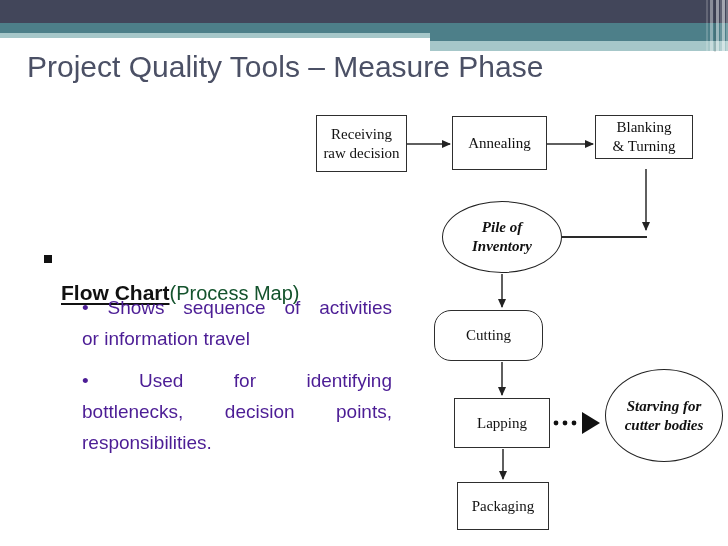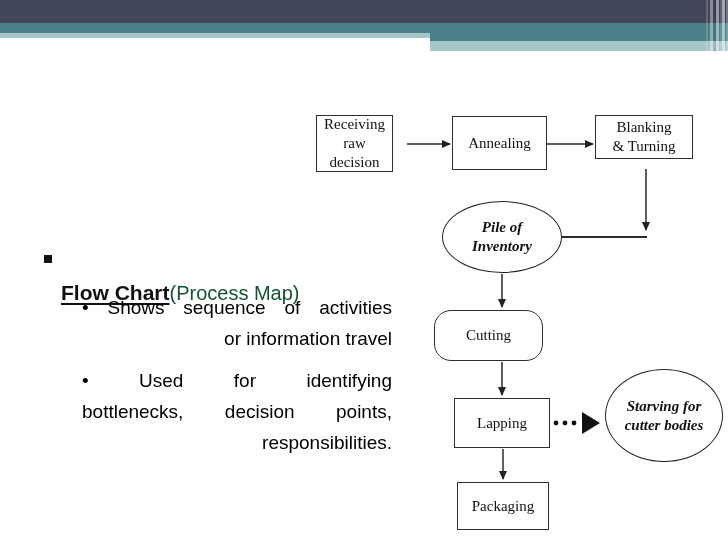--- a/index.html
+++ b/index.html
@@ -40,38 +40,38 @@
   .sq-bullet {
     width:8px; height:8px; background:#111; display:inline-block;
     margin-right:9px; align-self:flex-start; margin-top:6px;
   }
   .heading-main {
     font-size:21px; font-weight:700; text-decoration:underline;
     text-decoration-thickness:2px; text-underline-offset:3px; color:#111;margin-top:32px;
   }
   .heading-suffix { font-size:20px; font-weight:400; color:#14532d; }
 
-  .para { position:absolute; left:82px; width:310px; color:#000000;
+  .para { position:absolute; left:82px; width:310px; color:#4c1d95;
           font-size:19px; line-height:31px; }
   .para-1 { top:292px; }
   .para-2 { top:365px; }
   .jline { text-align:justify; text-align-last:justify; }
-  .nline { text-align:right; }
+  .nline { text-align:left; }
 
   
   .connectors { position:absolute; left:0; top:0; width:728px; height:546px; pointer-events:none; }
   .node {
     position:absolute; background:#ffffff; border:1.5px solid #2e2e2e;
     display:flex; flex-direction:column; justify-content:center; align-items:center;
     font-family:"Liberation Serif", serif; font-size:15px; color:#111;
     line-height:19px; text-align:center;
   }
   .node span { display:block; }
   .ellipse { border-radius:50%; font-weight:700; font-style:italic; border-color:#222; }
-  .n-receiving { left:316px; top:115px; width:77px;  height:57px; }
+  .n-receiving { left:316px; top:115px; width:91px;  height:57px; }
   .n-annealing { left:452px; top:116px; width:95px;  height:54px; }
   .n-blanking  { left:595px; top:115px; width:98px;  height:44px; }
   .n-pile      { left:442px; top:201px; width:120px; height:72px;text-align:right; }
   .n-cutting   { left:434px; top:310px; width:109px;  height:51px;border-radius:17px; }
   .n-lapping   { left:454px; top:398px; width:96px;  height:50px; }
   .n-starving  { left:605px; top:369px; width:118px; height:93px; }
   .n-packaging { left:457px; top:482px; width:92px;  height:48px; }
 </style>
 </head>
 <body>
@@ -86,20 +86,21 @@
   <div class="stripes">
     <span class="s1"></span>
     <span class="s2"></span>
     <span class="s3"></span>
     <span class="s4"></span>
     <span class="s5"></span>
     <span class="s6"></span>
     <span class="s7"></span>
   </div>
 
+  <h1 class="title">Project Quality Tools – Measure Phase</h1>
 
   <div class="heading-row">
     <span class="sq-bullet"></span>
     <span class="heading-main">Flow Chart</span>
     <span class="heading-suffix">(Process Map)</span>
   </div>
 
   <div class="para para-1">
     <div class="jline">• Shows sequence of activities</div>
     <div class="nline">or information travel</div>

